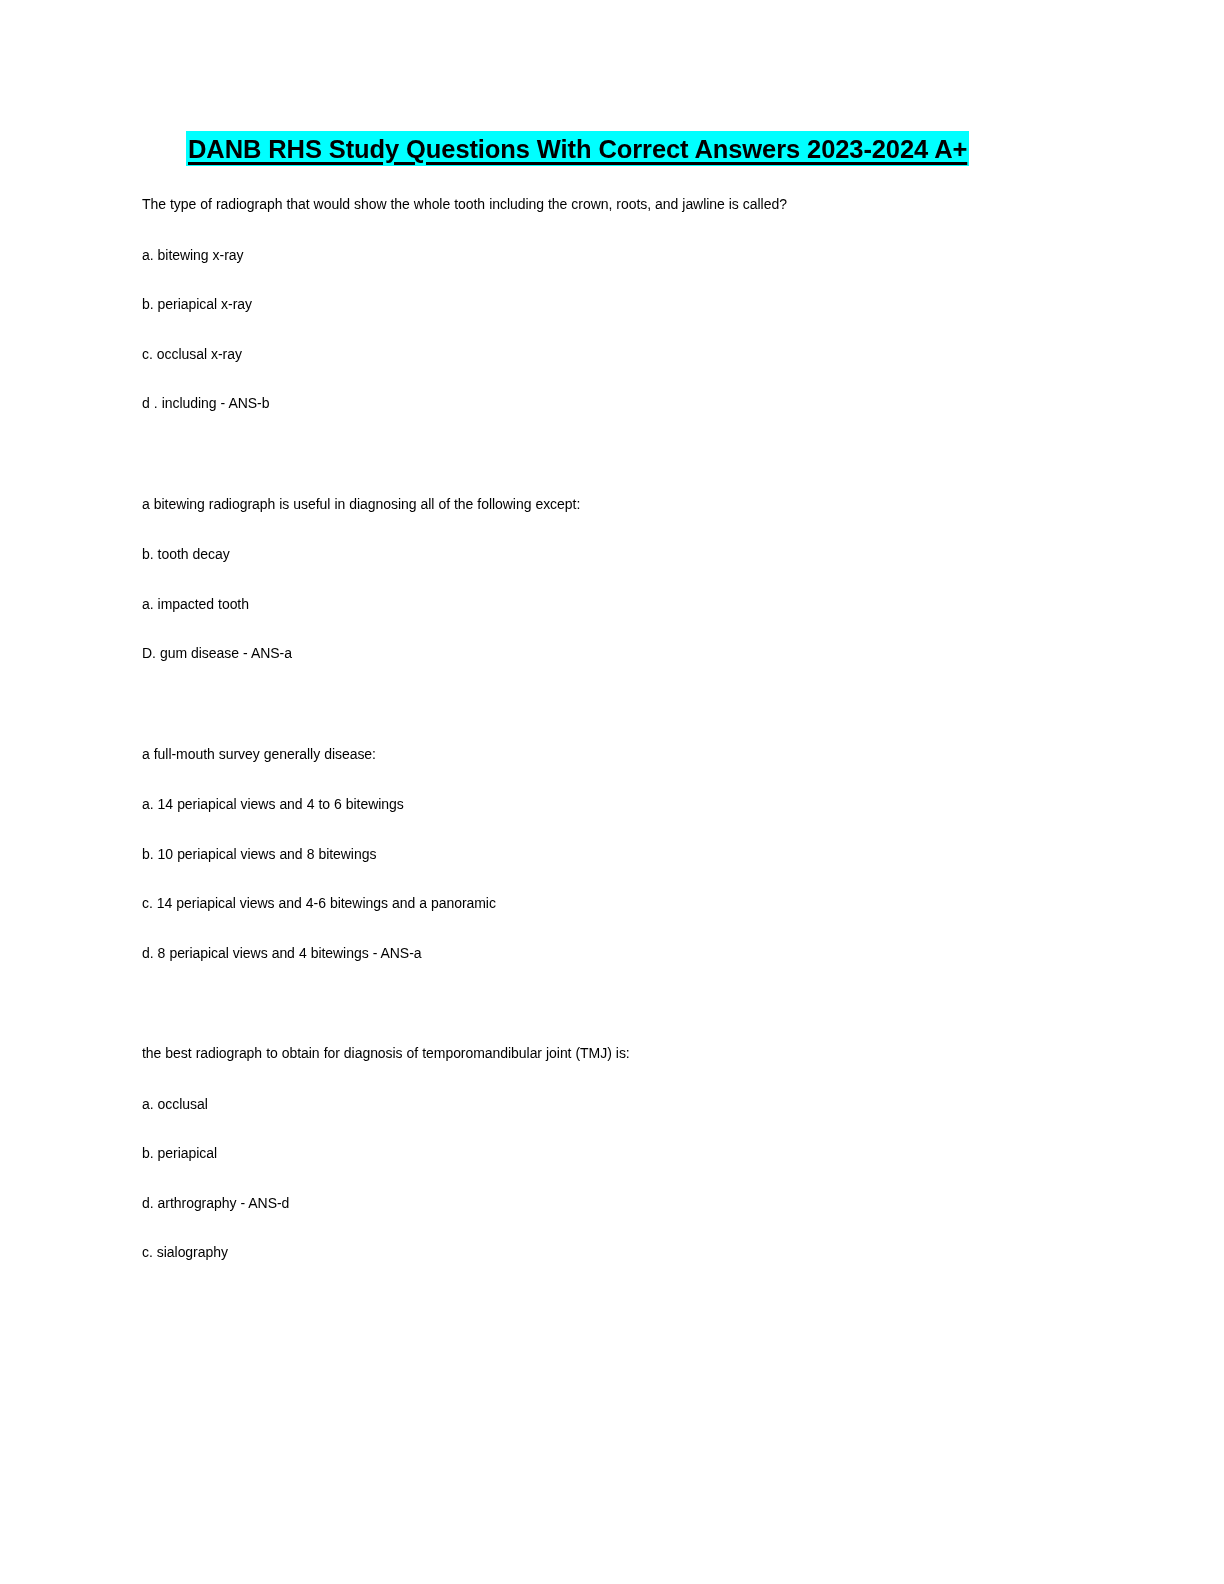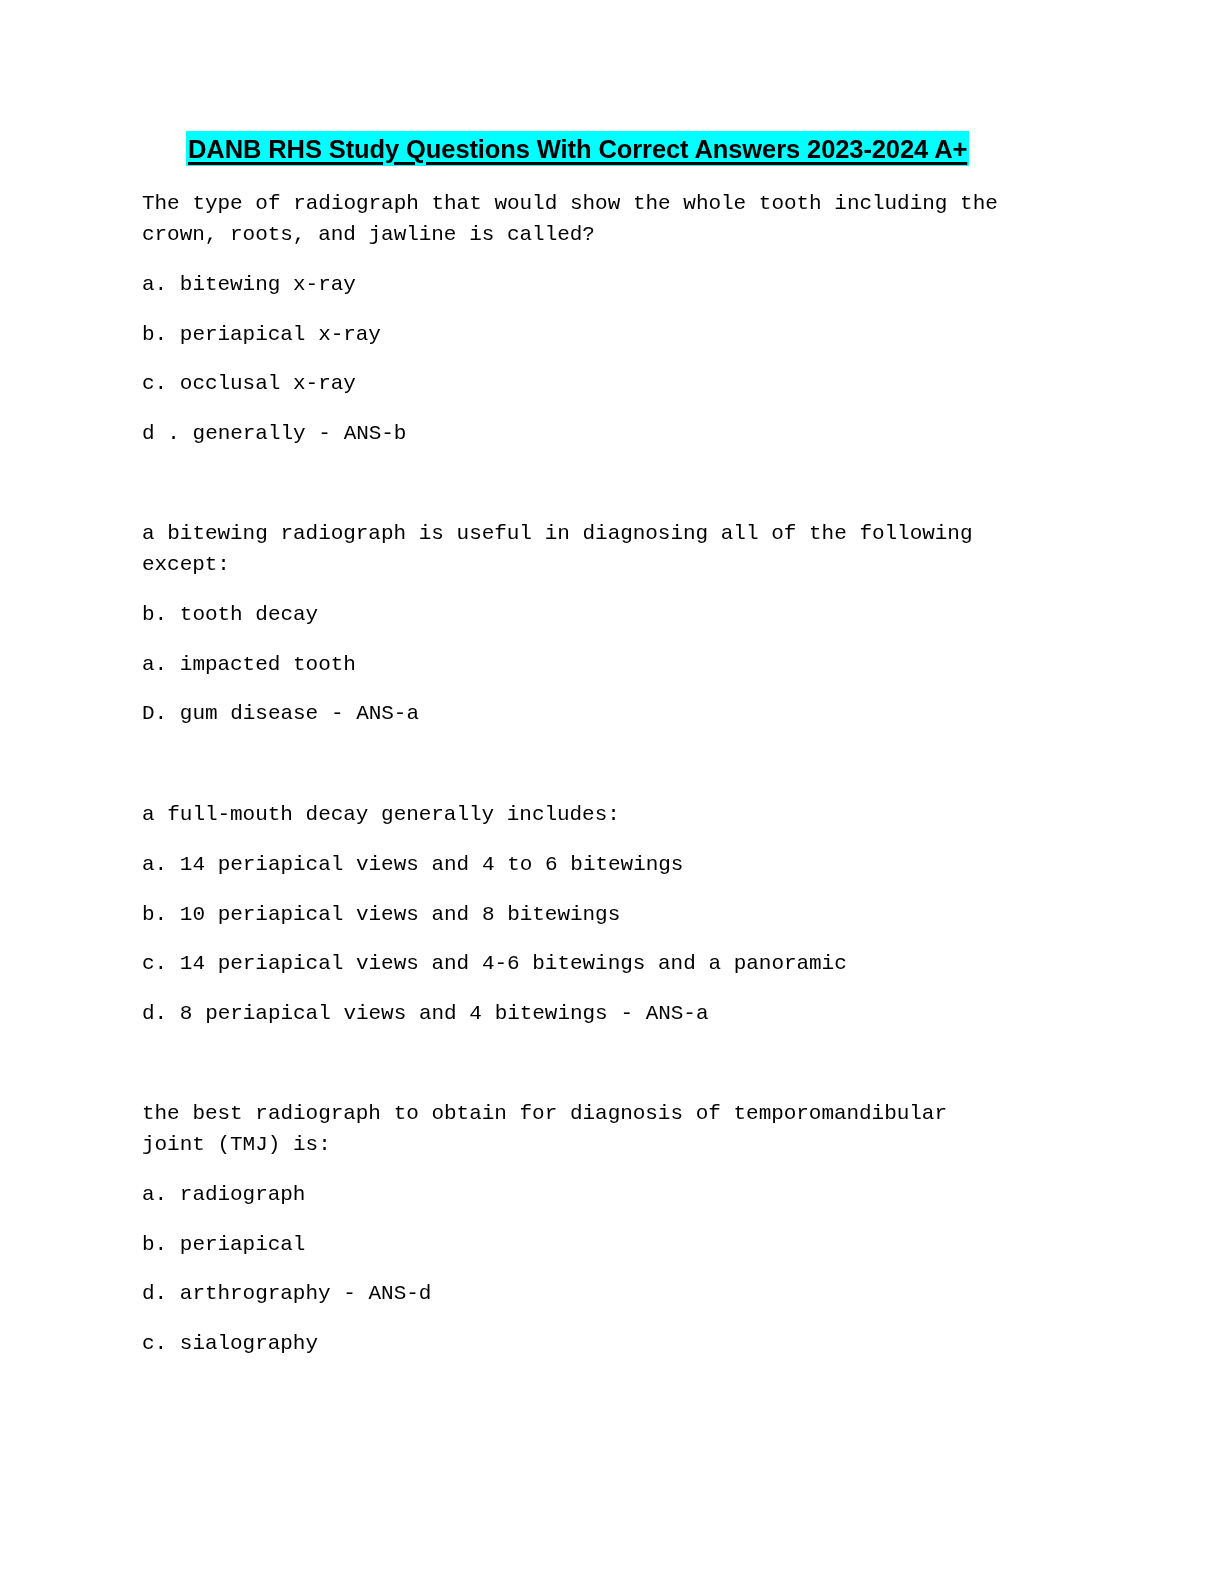--- a/index.html
+++ b/index.html
@@ -41,27 +41,26 @@
     letter-spacing: -0.1px;
     text-decoration: underline;
     text-underline-offset: 4px;
     text-decoration-thickness: 3px;
     box-decoration-break: clone;
     -webkit-box-decoration-break: clone;
     padding: 4px 2px 3px 2px;
     white-space: nowrap;
   }
   .para {
-    font-size: 21px;
+    font-size: 14px;
     line-height: 30.5px;
     margin: 0 0 20px 0;
     width: 878px;
     letter-spacing: -0.05px;
     word-spacing: 0.2px;
-    font-family: Liberation Mono, monospace;
   }
   .para.opt {
     margin-bottom: 19px;
   }
   .block-gap {
     height: 70px;
   }
   .q-block {
     margin: 0;
   }
@@ -77,43 +76,43 @@
 
     <div class="doc-title-wrap">
       <span class="doc-title">DANB RHS Study Questions With Correct Answers 2023-2024 A+</span>
     </div>
 
     <div class="q-block">
       <p class="para">The type of radiograph that would show the whole tooth including the crown, roots, and jawline is called?</p>
       <p class="para opt">a. bitewing x-ray</p>
       <p class="para opt">b. periapical x-ray</p>
       <p class="para opt">c. occlusal x-ray</p>
-      <p class="para opt">d . generally - ANS-b</p>
+      <p class="para opt">d . including - ANS-b</p>
     </div>
     <div class="block-gap"></div>
 
     <div class="q-block">
       <p class="para">a bitewing radiograph is useful in diagnosing all of the following except:</p>
       <p class="para opt">b. tooth decay</p>
       <p class="para opt">a. impacted tooth</p>
       <p class="para opt">D. gum disease - ANS-a</p>
     </div>
     <div class="block-gap"></div>
 
     <div class="q-block">
-      <p class="para">a full-mouth decay generally includes:</p>
+      <p class="para">a full-mouth survey generally disease:</p>
       <p class="para opt">a. 14 periapical views and 4 to 6 bitewings</p>
       <p class="para opt">b. 10 periapical views and 8 bitewings</p>
       <p class="para opt">c. 14 periapical views and 4-6 bitewings and a panoramic</p>
       <p class="para opt">d. 8 periapical views and 4 bitewings - ANS-a</p>
     </div>
     <div class="block-gap"></div>
 
     <div class="q-block">
       <p class="para">the best radiograph to obtain for diagnosis of temporomandibular joint (TMJ) is:</p>
-      <p class="para opt">a. radiograph</p>
+      <p class="para opt">a. occlusal</p>
       <p class="para opt">b. periapical</p>
       <p class="para opt">d. arthrography - ANS-d</p>
       <p class="para opt">c. sialography</p>
     </div>
 
   </div>
 </div>
 
 </body></html>

